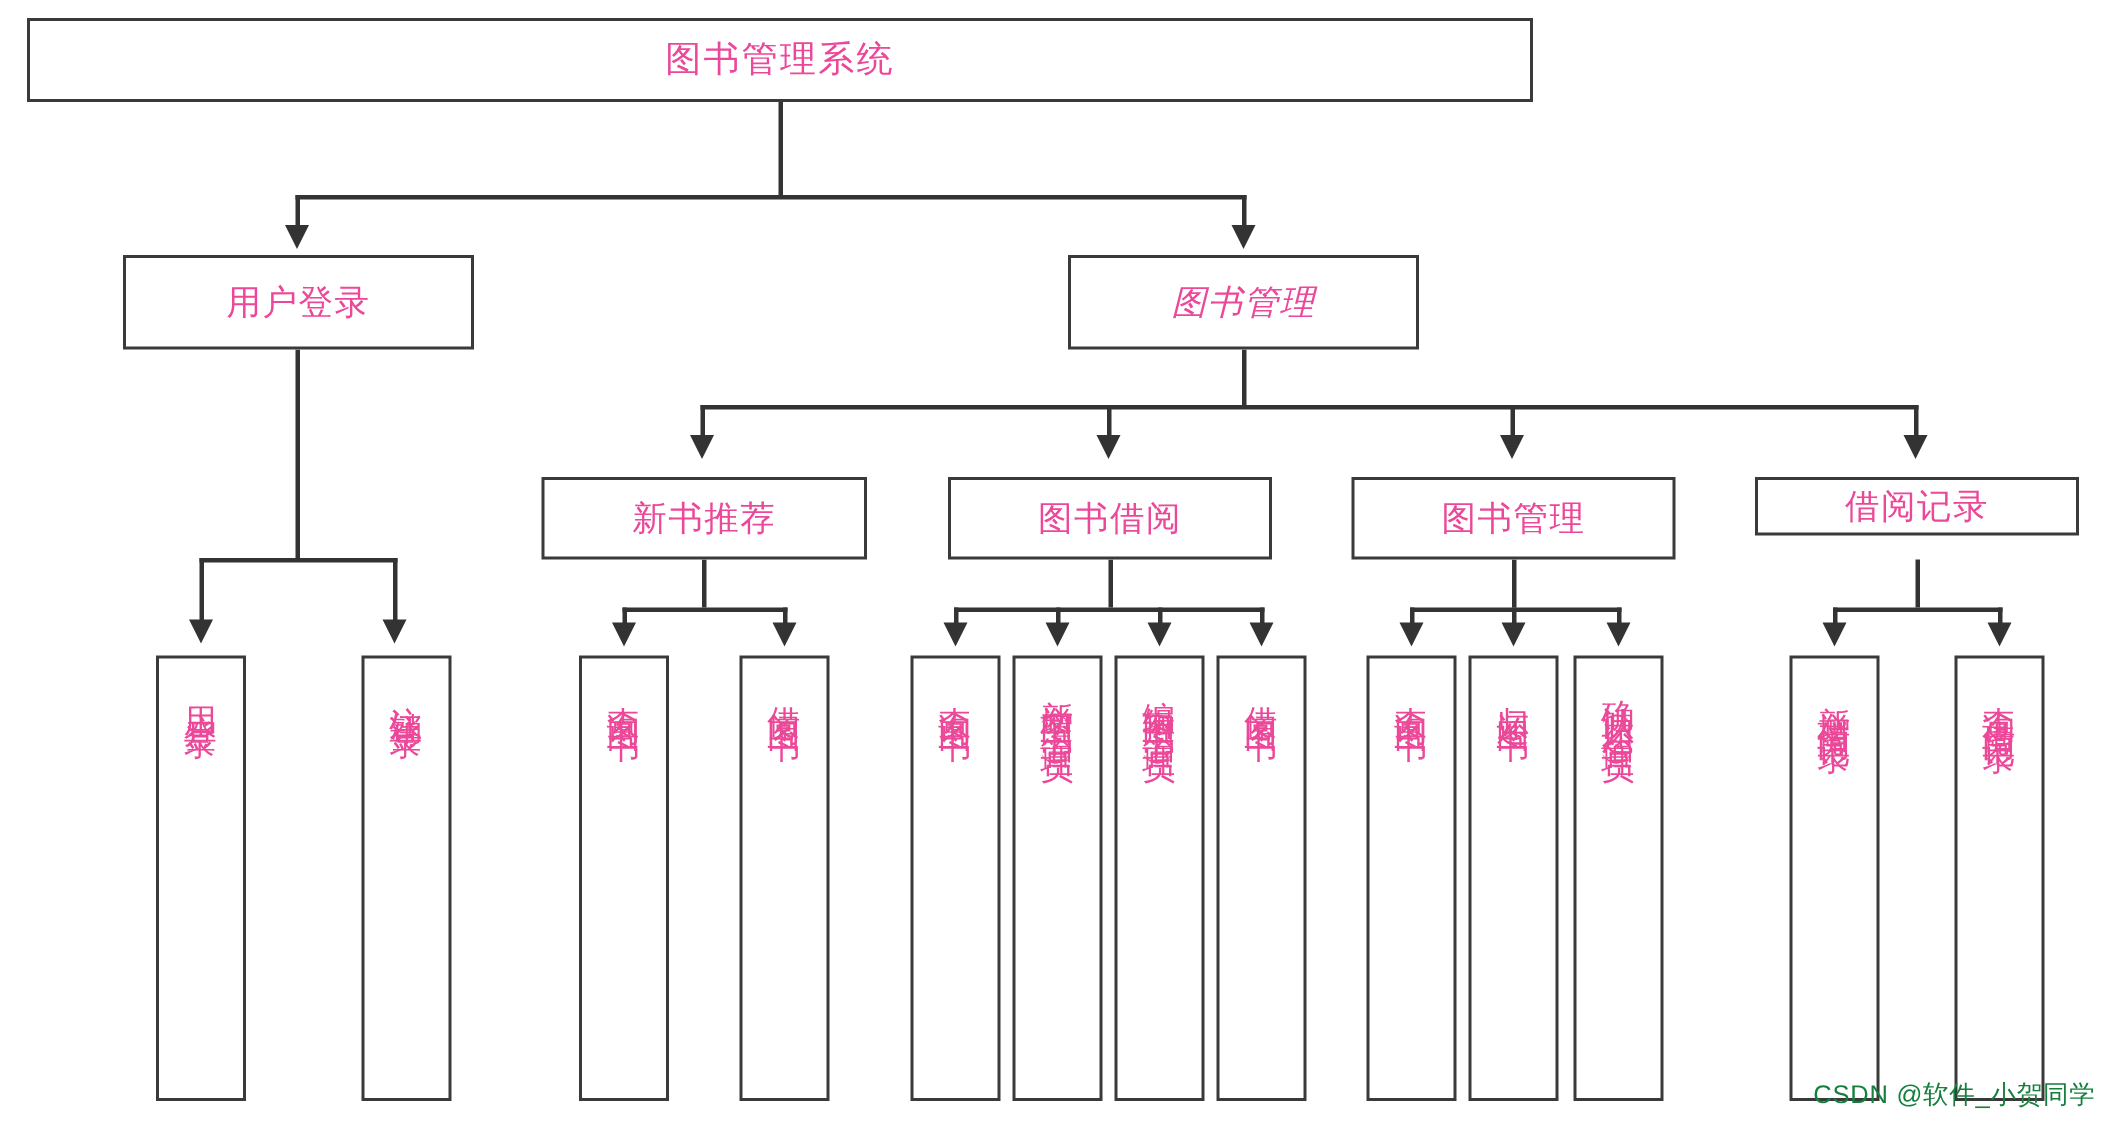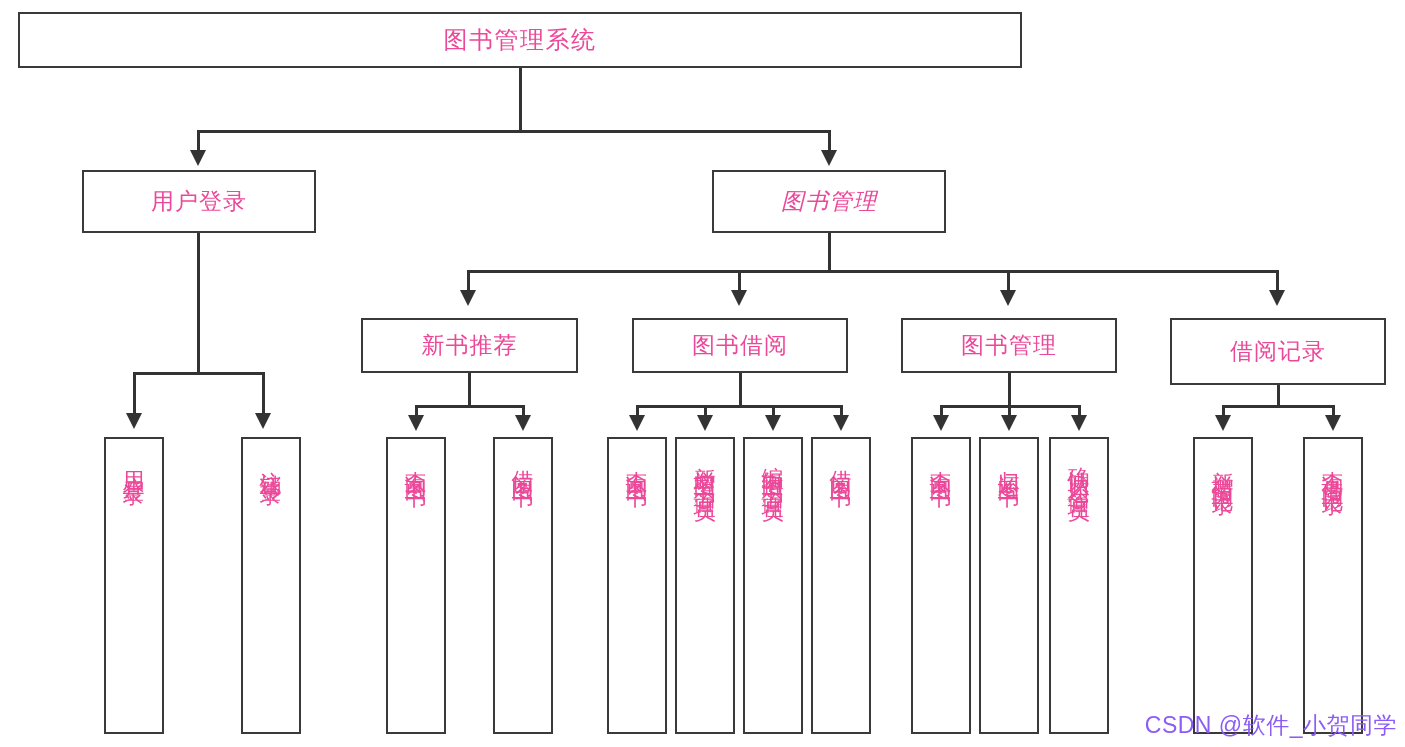--- a/index.html
+++ b/index.html
@@ -60,22 +60,22 @@
     position:absolute;
     width:0;height:0;
     border-left:8px solid transparent;
     border-right:8px solid transparent;
     border-top:16px solid #333333;
     z-index:2;
   }
   #watermark{
     position:absolute;
     right:8px;bottom:6px;
-    font-size:23px;
-    color:#8b5cf6;
+    font-size:17px;
+    color:#15803d;
     letter-spacing:0.5px;
     z-index:20;
     white-space:nowrap;
     font-family:"Liberation Sans","DejaVu Sans",sans-serif;
     text-align:center;
   }
 </style>
 </head>
 <body>
 
@@ -129,21 +129,21 @@
   </div>
 
   <div class="node h" style="left:361px;top:318px;width:217px;height:55px;">
     <span class="lbl">新书推荐</span>
   </div>
 
   <div class="node h" style="left:901px;top:318px;width:216px;height:55px;">
     <span class="lbl">图书管理</span>
   </div>
 
-  <div class="node h" style="left:1170px;top:318px;width:216px;height:67px;">
+  <div class="node h" style="left:1170px;top:318px;width:216px;height:39px;">
     <span class="lbl">借阅记录</span>
   </div>
 
   <div class="ln vt" style="left:468px;top:373px;width:3px;height:32px;"></div>
   <div class="ln hz" style="left:415px;top:405px;width:110px;height:3px;"></div>
   <div class="ln vt" style="left:415px;top:405px;width:3px;height:14px;"></div>
   <div class="arrow" style="left:408px;top:415px;"></div>
   <div class="ln vt" style="left:522px;top:405px;width:3px;height:14px;"></div>
   <div class="arrow" style="left:515px;top:415px;"></div>
 

